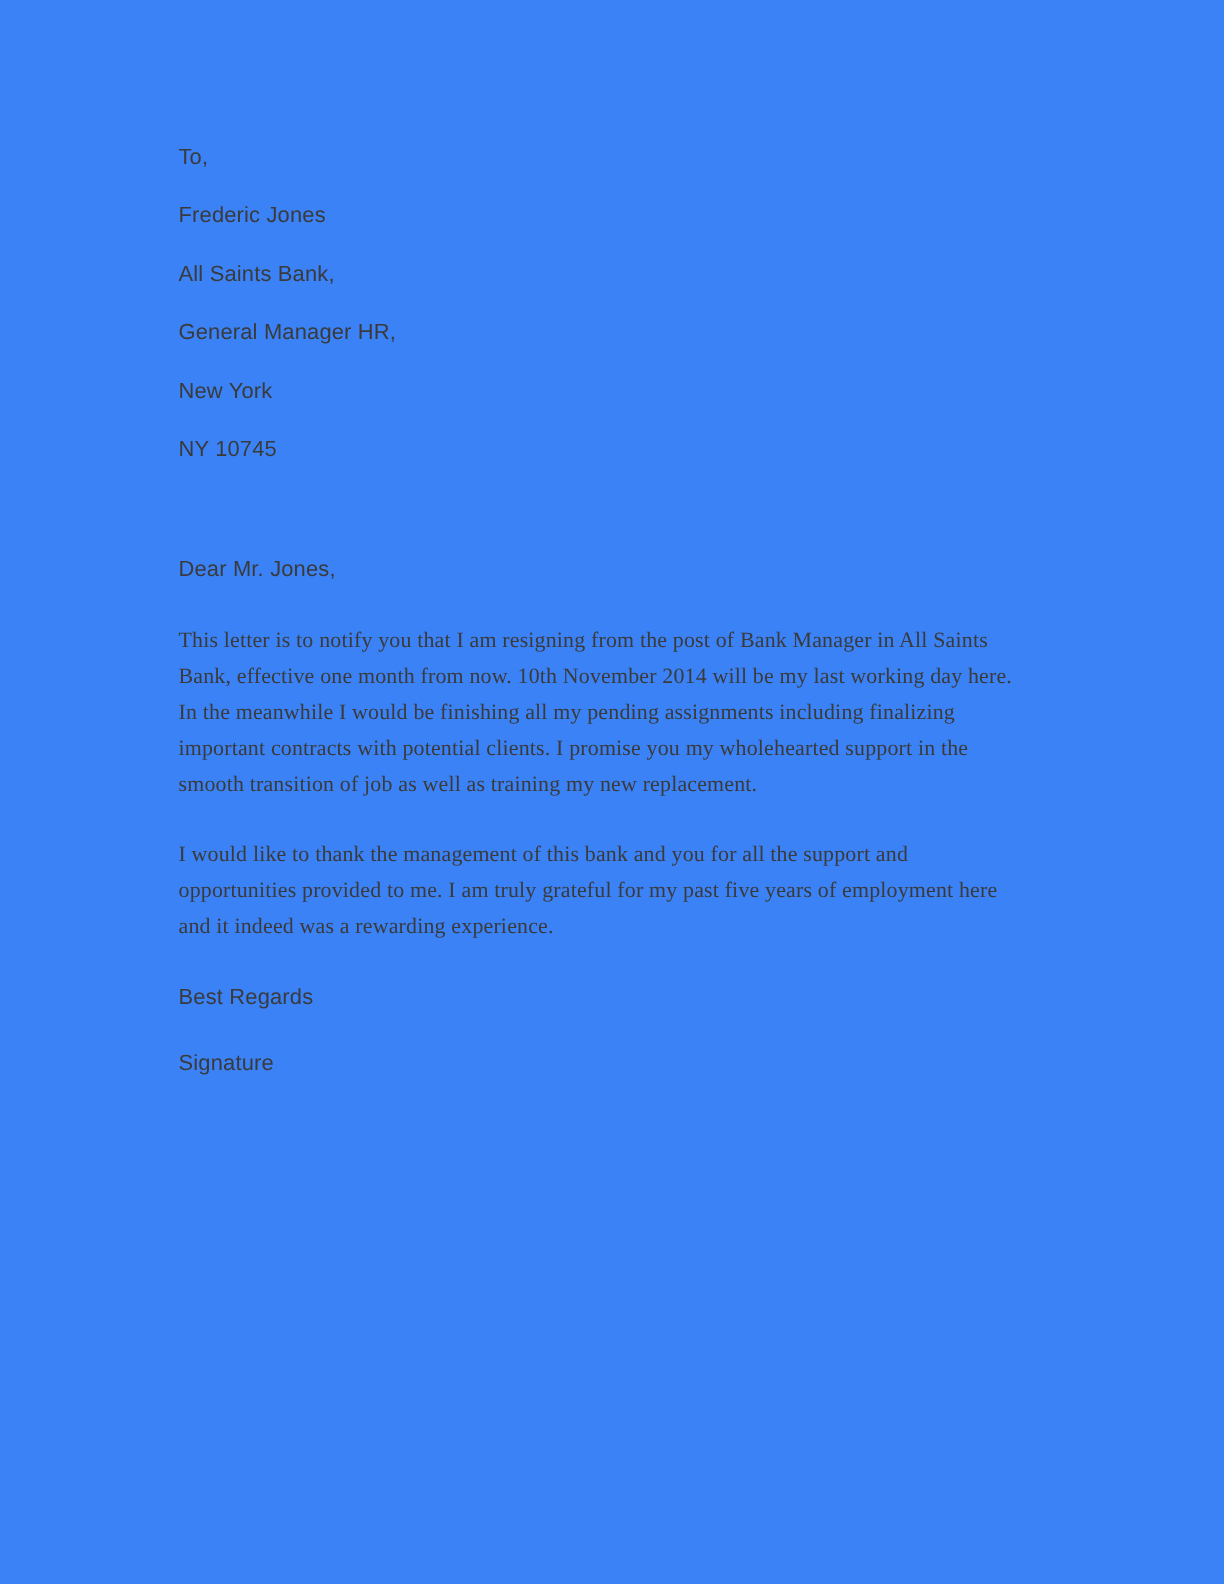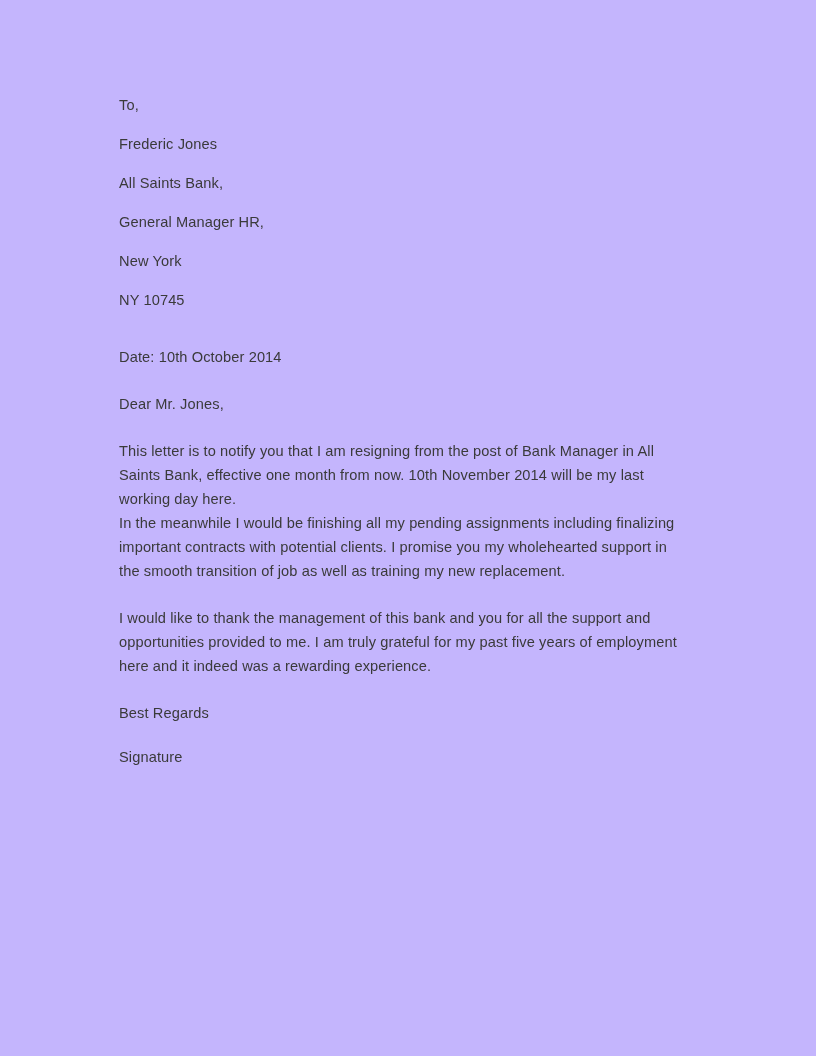--- a/index.html
+++ b/index.html
@@ -14,21 +14,21 @@
     font-family: "Liberation Sans Narrow", "Liberation Sans", "DejaVu Sans Condensed", sans-serif;
     font-stretch: condensed;
     color: #3a3a3a;
     -webkit-font-smoothing: antialiased;
   }
 
   .page {
     position: relative;
     width: 816px;
     height: 1056px;
-    background: #c4b5fd;
+    background: #3b82f6;
     box-sizing: border-box;
   }
 
   .letter {
     position: absolute;
     left: 119px;
     top: 93px;
     width: 568px;
   }
 
@@ -48,41 +48,41 @@
     margin: 15px 0 13px 0;
   }
   .addr-line.tight {
     margin: 0 0 0 0;
   }
   .block-gap-md { height: 20px; }
   .block-gap-lg { height: 23px; }
 
   .para {
     margin: 0;
+    font-family: Liberation Serif, serif;
   }
 </style>
 </head>
 <body>
 
 <div class="page">
   <div class="letter">
 
     <div>
       <div class="line addr-line tight">To,</div>
       <div class="line addr-line">Frederic Jones</div>
       <div class="line addr-line">All Saints Bank,</div>
       <div class="line addr-line">General Manager HR,</div>
       <div class="line addr-line">New York</div>
       <div class="line addr-line">NY 10745</div>
     </div>
 
     <div class="block-gap-md"></div>
 
     <div>
-      <div class="line">Date: 10th October 2014</div>
     </div>
 
     <div class="block-gap-lg"></div>
 
     <div class="line">Dear Mr. Jones,</div>
 
     <div class="block-gap-lg"></div>
 
     <p class="para">This letter is to notify you that I am resigning from the post of Bank Manager in All Saints Bank, effective one month from now. 10th November 2014 will be my last working day here.</p>
     <p class="para">In the meanwhile I would be finishing all my pending assignments including finalizing important contracts with potential clients. I promise you my wholehearted support in the smooth transition of job as well as training my new replacement.</p>

